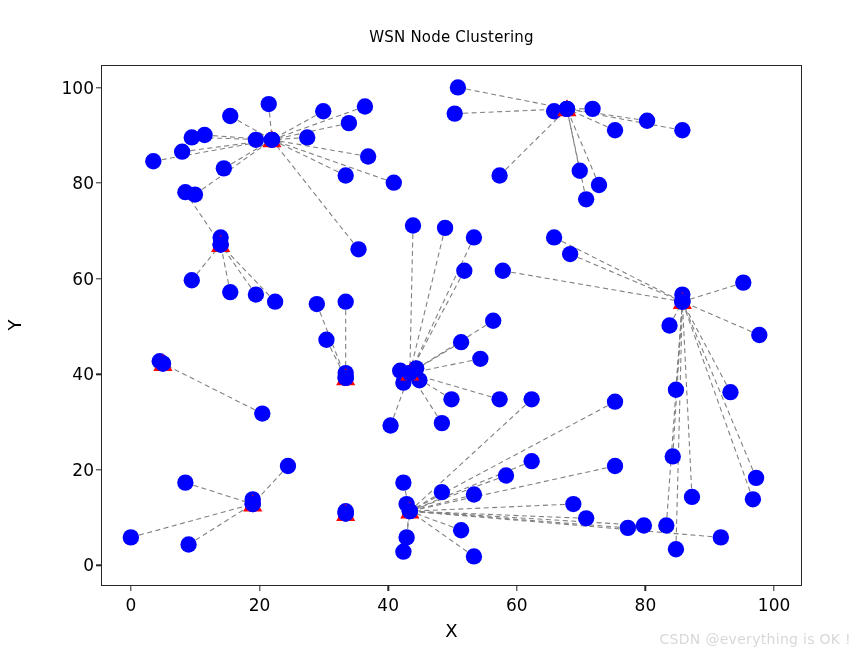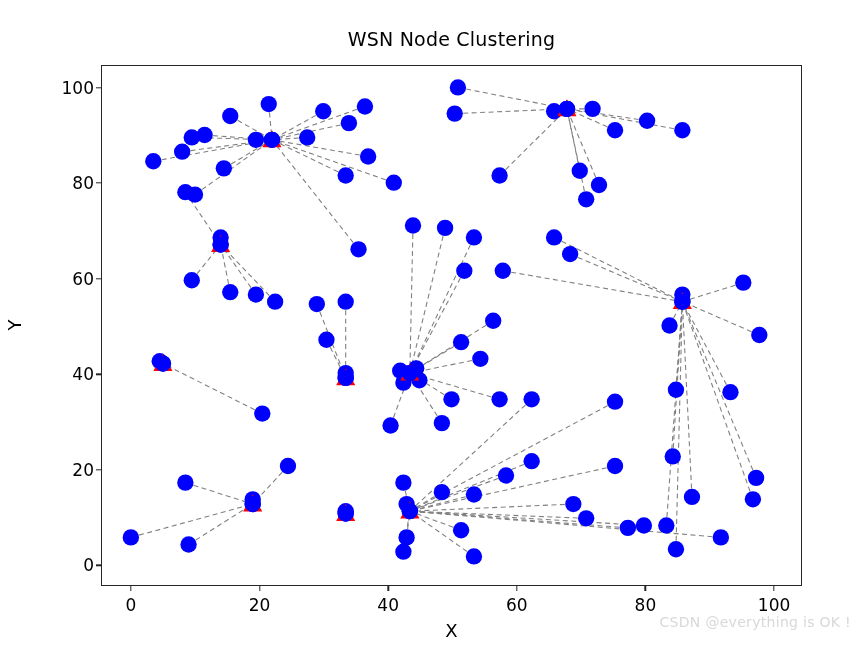--- a/index.html
+++ b/index.html
@@ -20,21 +20,21 @@
     width: 865px;
     height: 651px;
     background: #ffffff;
   }
   #chart-title {
     position: absolute;
     left: 101px;
     top: 28px;
     width: 701px;
     text-align: center;
-    font-size: 19px;
+    font-size: 15px;
     color: #000000;
     letter-spacing: 0.2px;
   }
   #plot-area {
     position: absolute;
     left: 101px;
     top: 65px;
     width: 701px;
     height: 521px;
     border: 1.4px solid #262626;
@@ -97,21 +97,21 @@
     top: 325px;
     transform: translate(-50%, -50%) rotate(-90deg);
     transform-origin: center center;
     font-size: 18px;
     color: #000000;
     white-space: nowrap;
   }
   #watermark {
     position: absolute;
     right: 14px;
-    bottom: 21px;
+    bottom: 4px;
     font-size: 14px;
     color: #d8d8d8;
     white-space: nowrap;
     letter-spacing: 0.3px;
     text-align: right;
   }
 </style>
 </head>
 <body>
 

